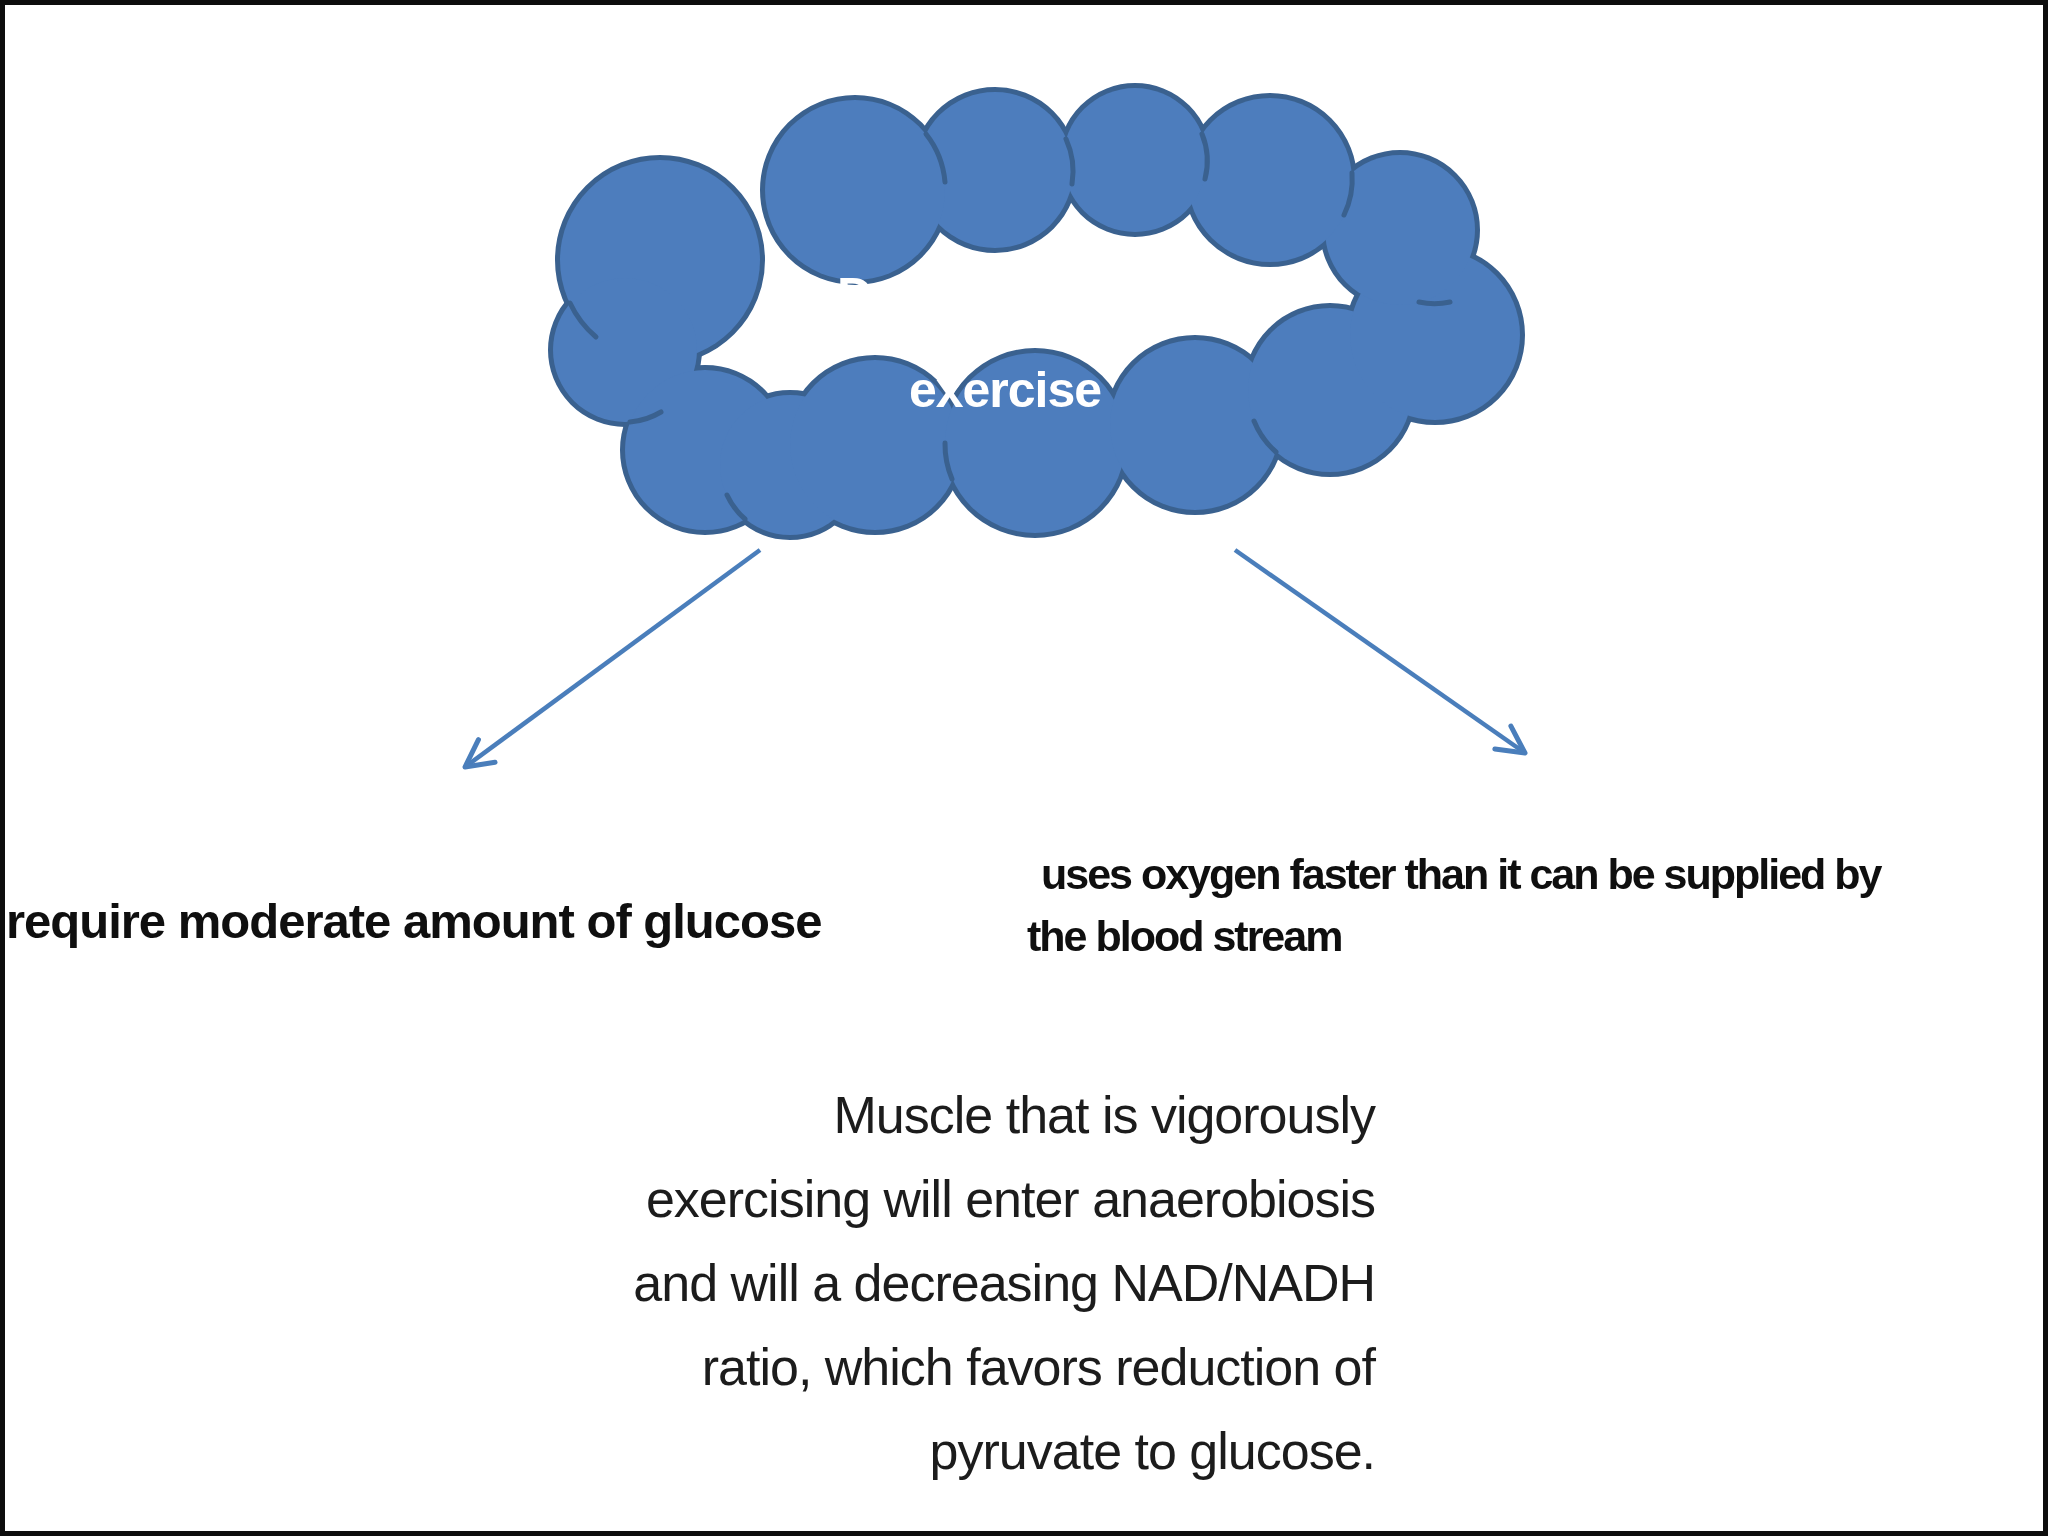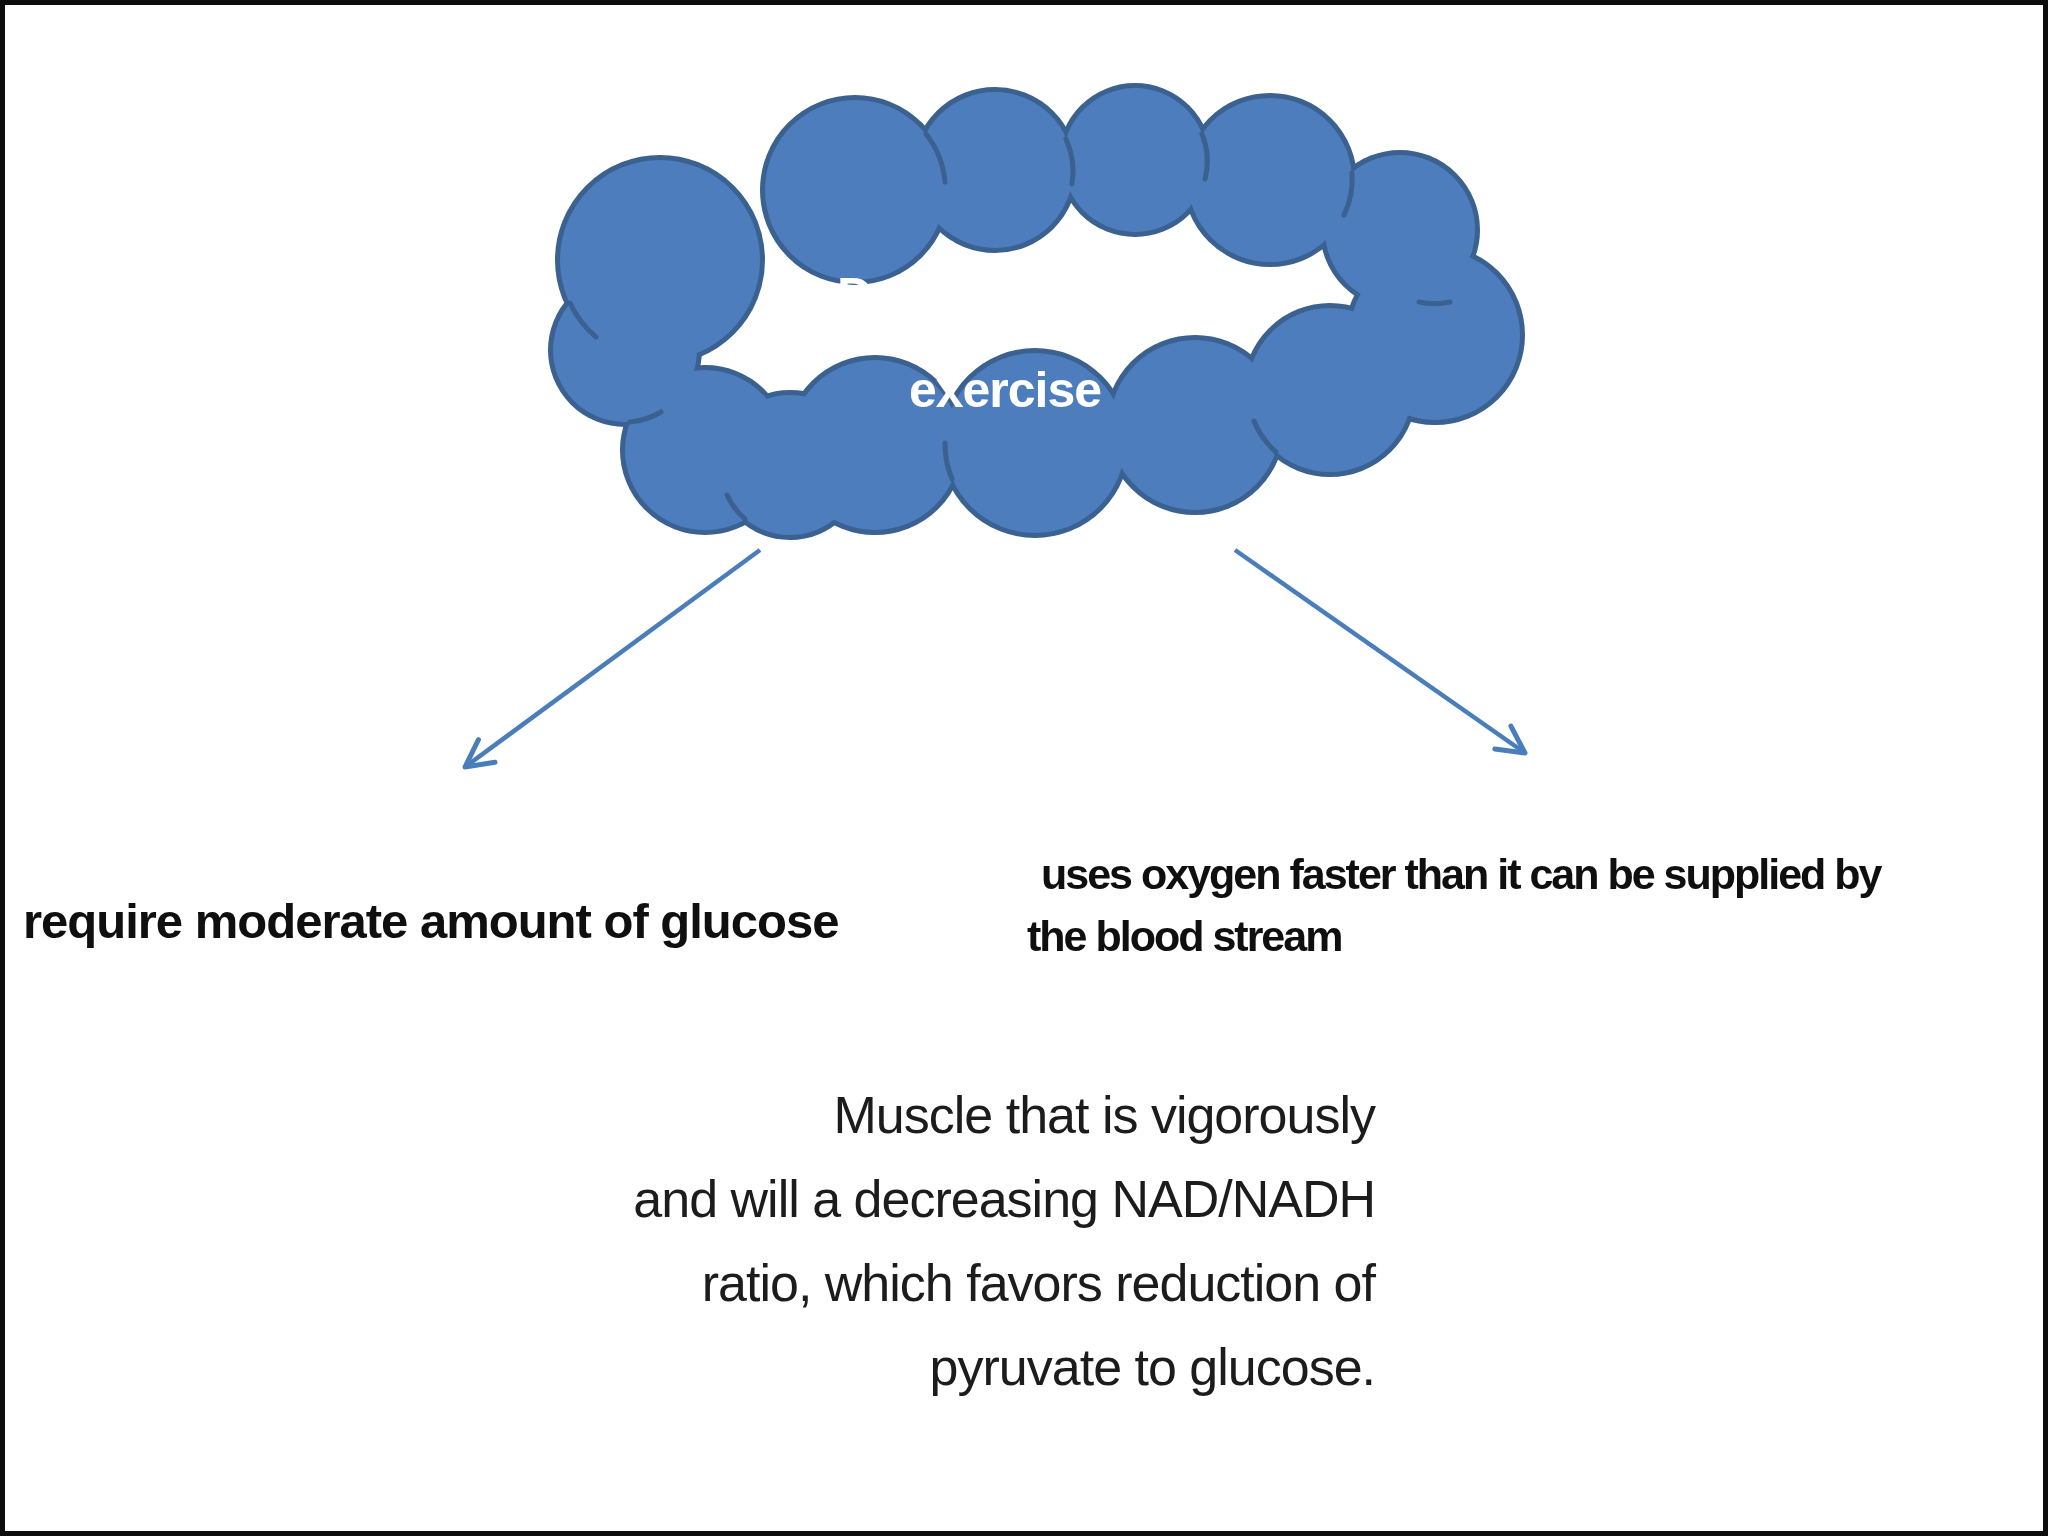--- a/index.html
+++ b/index.html
@@ -17,21 +17,21 @@
   .cloud-title{
     left:700px;top:244px;width:600px;
     text-align:center;
     color:#ffffff;
     font-size:50px;font-weight:bold;
     line-height:94px;
     letter-spacing:-1px;
   }
   .arrow-layer{left:0;top:0;width:2048px;height:1536px;pointer-events:none;}
   .branch-label-left{
-    left:18px;top:888px;
+    left:1px;top:888px;
     font-size:49px;font-weight:bold;
     letter-spacing:-1px;
     color:#0f0f0f;
     white-space:nowrap;
   }
   .branch-label-right{
     left:1022px;top:838px;width:990px;
     font-size:43px;font-weight:bold;
     letter-spacing:-2px;
     line-height:62px;
@@ -120,18 +120,19 @@
 
   <div class="abs branch-label-left">require moderate amount of glucose</div>
 
   <div class="abs branch-label-right">
     <div class="line1">uses oxygen faster than it can be supplied by</div>
     <div>the blood stream</div>
   </div>
 
   <div class="abs summary">
     <div>Muscle that is vigorously</div>
+    <div>exercising will enter anaerobiosis</div>
     <div>and will a decreasing NAD/NADH</div>
     <div>ratio, which favors reduction of</div>
     <div>pyruvate to glucose.</div>
   </div>
 
 </div>
 
 </body></html>

